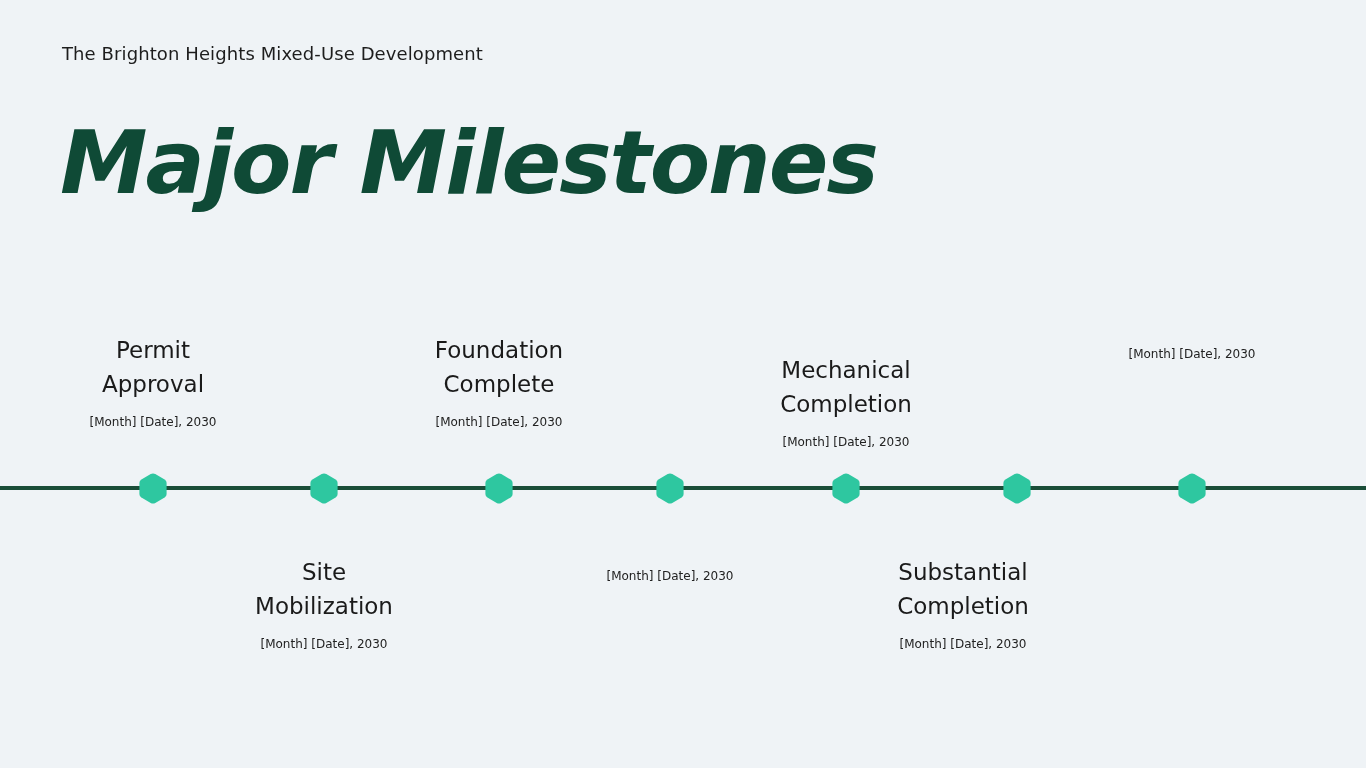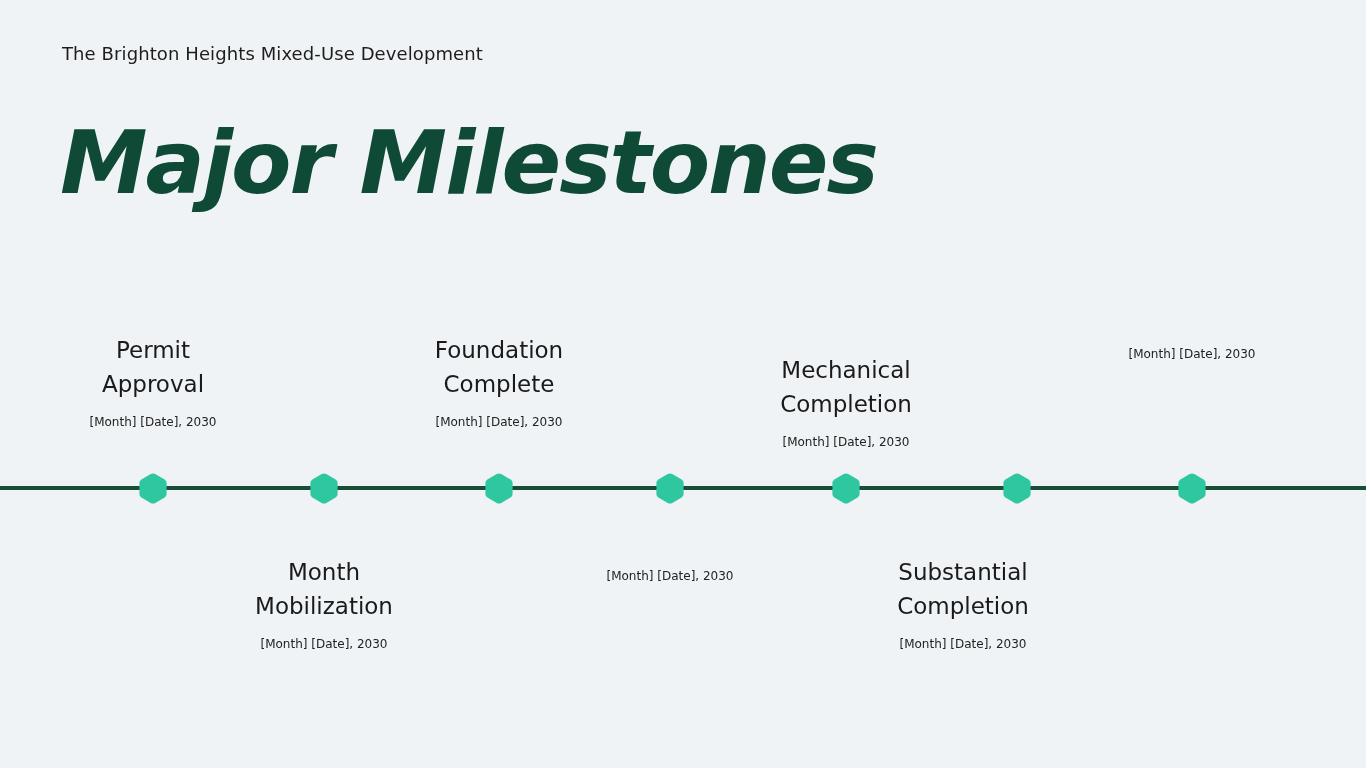--- a/index.html
+++ b/index.html
@@ -71,21 +71,21 @@
       <div class="name">Permit
 Approval</div>
       <div class="date">[Month] [Date], 2030</div>
     </div>
     <div class="marker" style="left: 324px;">
     <svg width="30" height="33" viewBox="0 0 30 33">
       <path d="M15 1.5 Q16.2 1.5 17.3 2.1 L26.6 7.5 Q28.6 8.7 28.6 11 L28.6 22 Q28.6 24.3 26.6 25.5 L17.3 30.9 Q15 32.2 12.7 30.9 L3.4 25.5 Q1.4 24.3 1.4 22 L1.4 11 Q1.4 8.7 3.4 7.5 L12.7 2.1 Q13.8 1.5 15 1.5 Z" fill="#2ec7a0"></path>
     </svg>
   </div>
     <div class="milestone bottom" style="left: 324px;">
-      <div class="name">Month
+      <div class="name">Site
 Mobilization</div>
       <div class="date">[Month] [Date], 2030</div>
     </div>
     <div class="marker" style="left: 499px;">
     <svg width="30" height="33" viewBox="0 0 30 33">
       <path d="M15 1.5 Q16.2 1.5 17.3 2.1 L26.6 7.5 Q28.6 8.7 28.6 11 L28.6 22 Q28.6 24.3 26.6 25.5 L17.3 30.9 Q15 32.2 12.7 30.9 L3.4 25.5 Q1.4 24.3 1.4 22 L1.4 11 Q1.4 8.7 3.4 7.5 L12.7 2.1 Q13.8 1.5 15 1.5 Z" fill="#2ec7a0"></path>
     </svg>
   </div>
     <div class="milestone top" style="left: 499px;">
       <div class="name">Foundation

